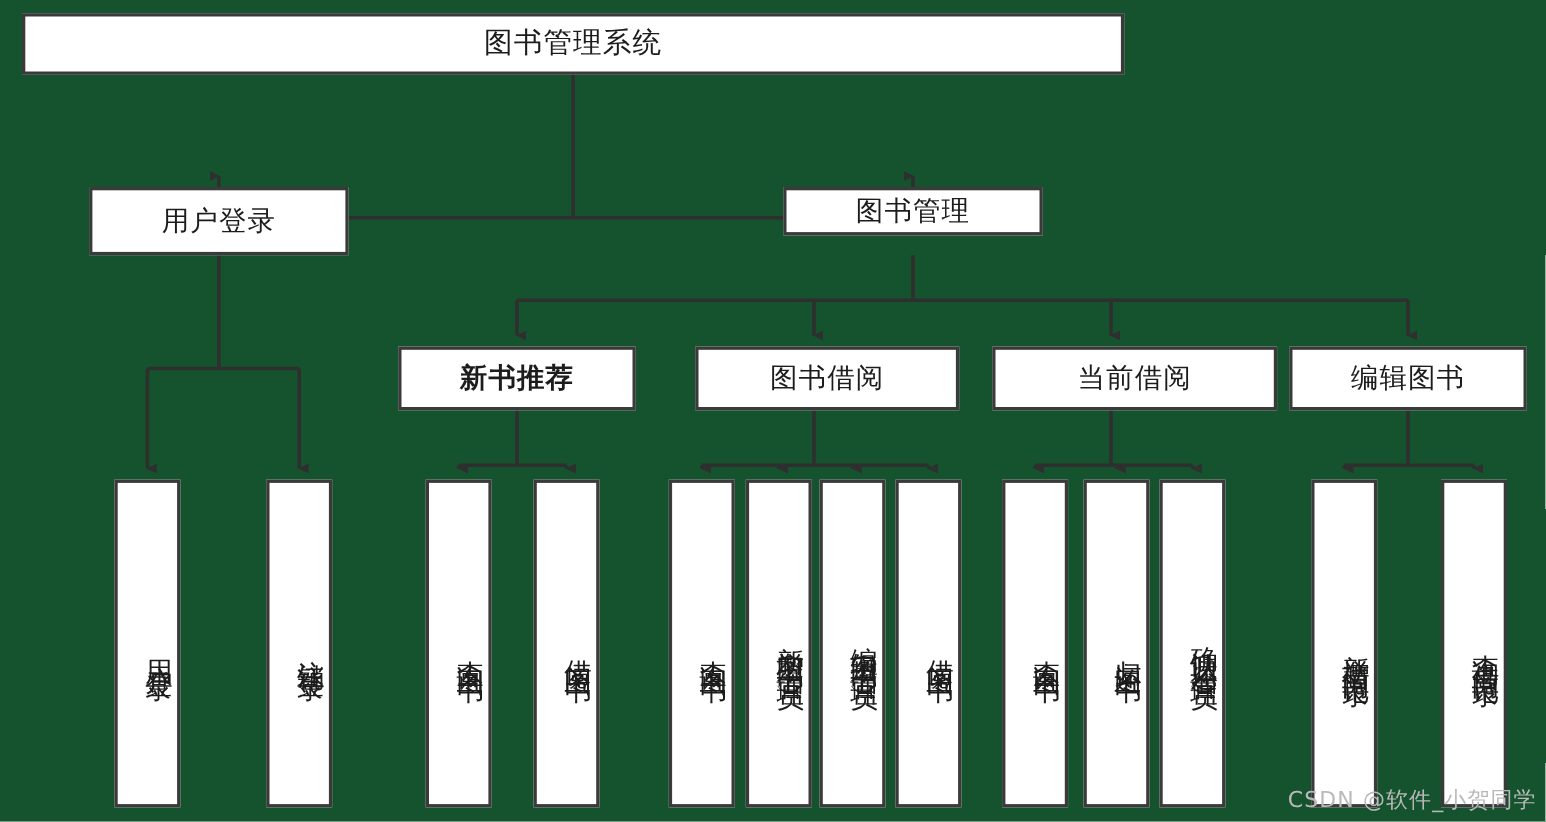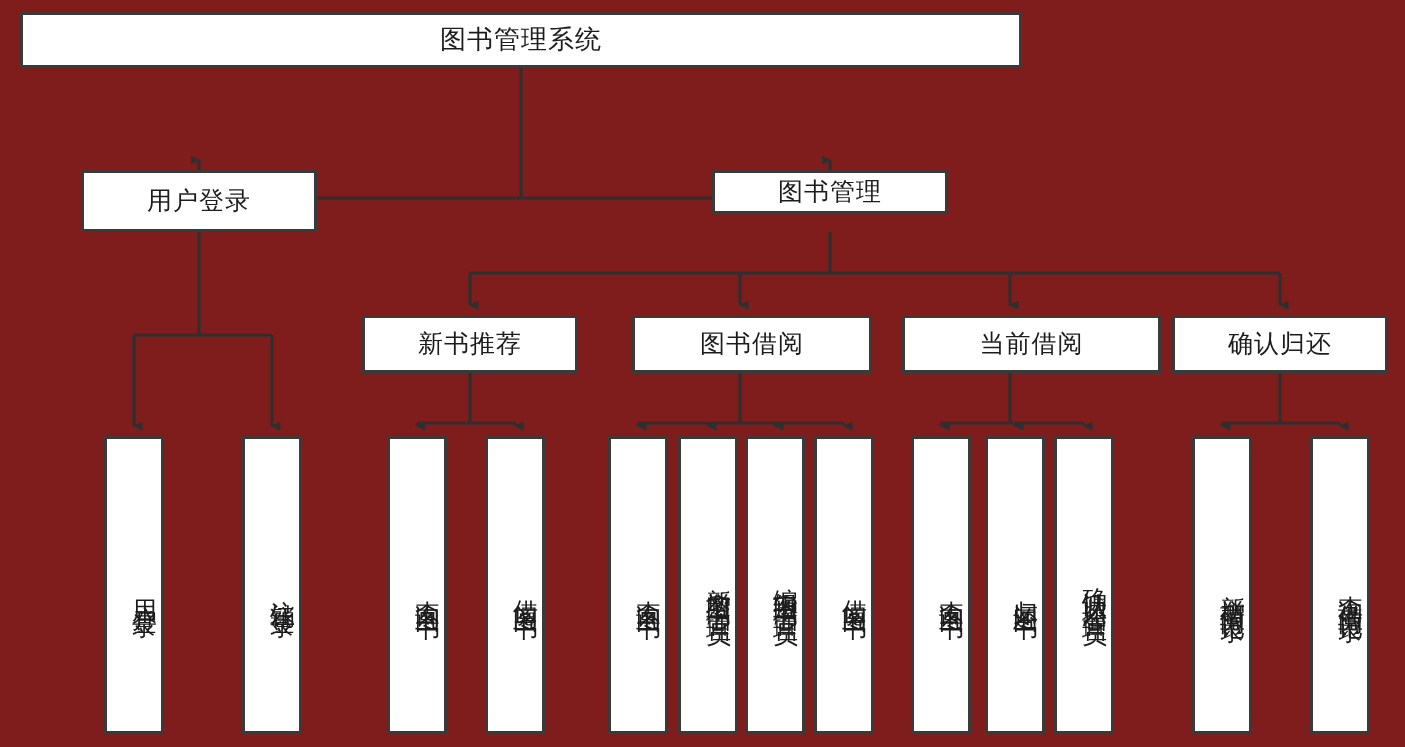--- a/index.html
+++ b/index.html
@@ -8,21 +8,21 @@
     padding: 0;
     background: #ffffff;
   }
   body {
     font-family: "DejaVu Sans", "Liberation Sans", sans-serif;
   }
   #diagram-root {
     position: relative;
     width: 1405px;
     height: 747px;
-    background: #7f1d1d;
+    background: #14532d;
     overflow: hidden;
   }
   svg#tree-svg {
     position: absolute;
     left: 0;
     top: 0;
     width: 1405px;
     height: 747px;
   }
   .node-box {
@@ -120,31 +120,31 @@
   <div id="nodes-layer">
       <div class="node-box horizontal root" style="left: 20px; top: 12px; width: 1002px; height: 56px;">
         <span class="node-label">图书管理系统</span>
       </div>
       <div class="node-box horizontal" style="left: 81px; top: 170px; width: 236px; height: 62px;">
         <span class="node-label">用户登录</span>
       </div>
       <div class="node-box horizontal" style="left: 712px; top: 170px; width: 236px; height: 44px;">
         <span class="node-label">图书管理</span>
       </div>
-      <div class="node-box horizontal" style="left: 362px; top: 315px; width: 216px; height: 58px;">
+      <div class="node-box horizontal" style="left: 362px; top: 315px; width: 216px; height: 58px; font-weight: bold;">
         <span class="node-label">新书推荐</span>
       </div>
       <div class="node-box horizontal" style="left: 632px; top: 315px; width: 240px; height: 58px;">
         <span class="node-label">图书借阅</span>
       </div>
       <div class="node-box horizontal" style="left: 902px; top: 315px; width: 259px; height: 58px;">
         <span class="node-label">当前借阅</span>
       </div>
       <div class="node-box horizontal" style="left: 1172px; top: 315px; width: 216px; height: 58px;">
-        <span class="node-label">确认归还</span>
+        <span class="node-label">编辑图书</span>
       </div>
       <div class="node-box vertical" style="left: 104px; top: 436px; width: 60px; height: 298px;">
         <span class="node-label">用户登录</span>
       </div>
       <div class="node-box vertical" style="left: 242px; top: 436px; width: 60px; height: 298px;">
         <span class="node-label">注销登录</span>
       </div>
       <div class="node-box vertical" style="left: 387px; top: 436px; width: 60px; height: 298px;">
         <span class="node-label">查询图书</span>
       </div>
@@ -173,13 +173,14 @@
         <span class="node-label">确认归还（管理员）</span>
       </div>
       <div class="node-box vertical" style="left: 1192px; top: 436px; width: 60px; height: 298px;">
         <span class="node-label">新增借阅记录</span>
       </div>
       <div class="node-box vertical" style="left: 1310px; top: 436px; width: 60px; height: 298px;">
         <span class="node-label">查询借阅记录</span>
       </div>
     </div>
 
+  <div class="watermark">CSDN @软件_小贺同学</div>
 </div>
 
 </body></html>

